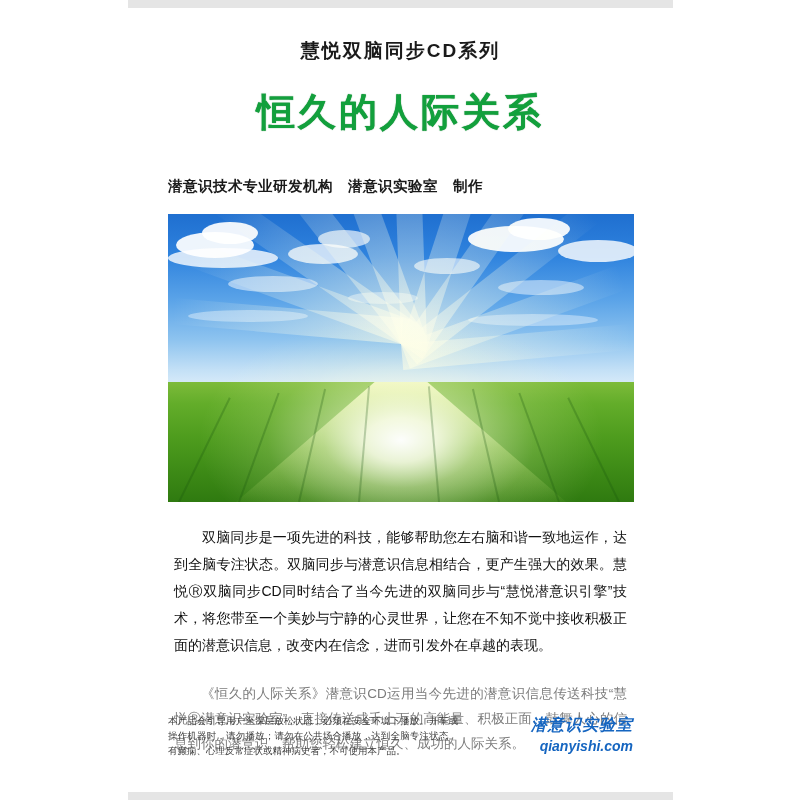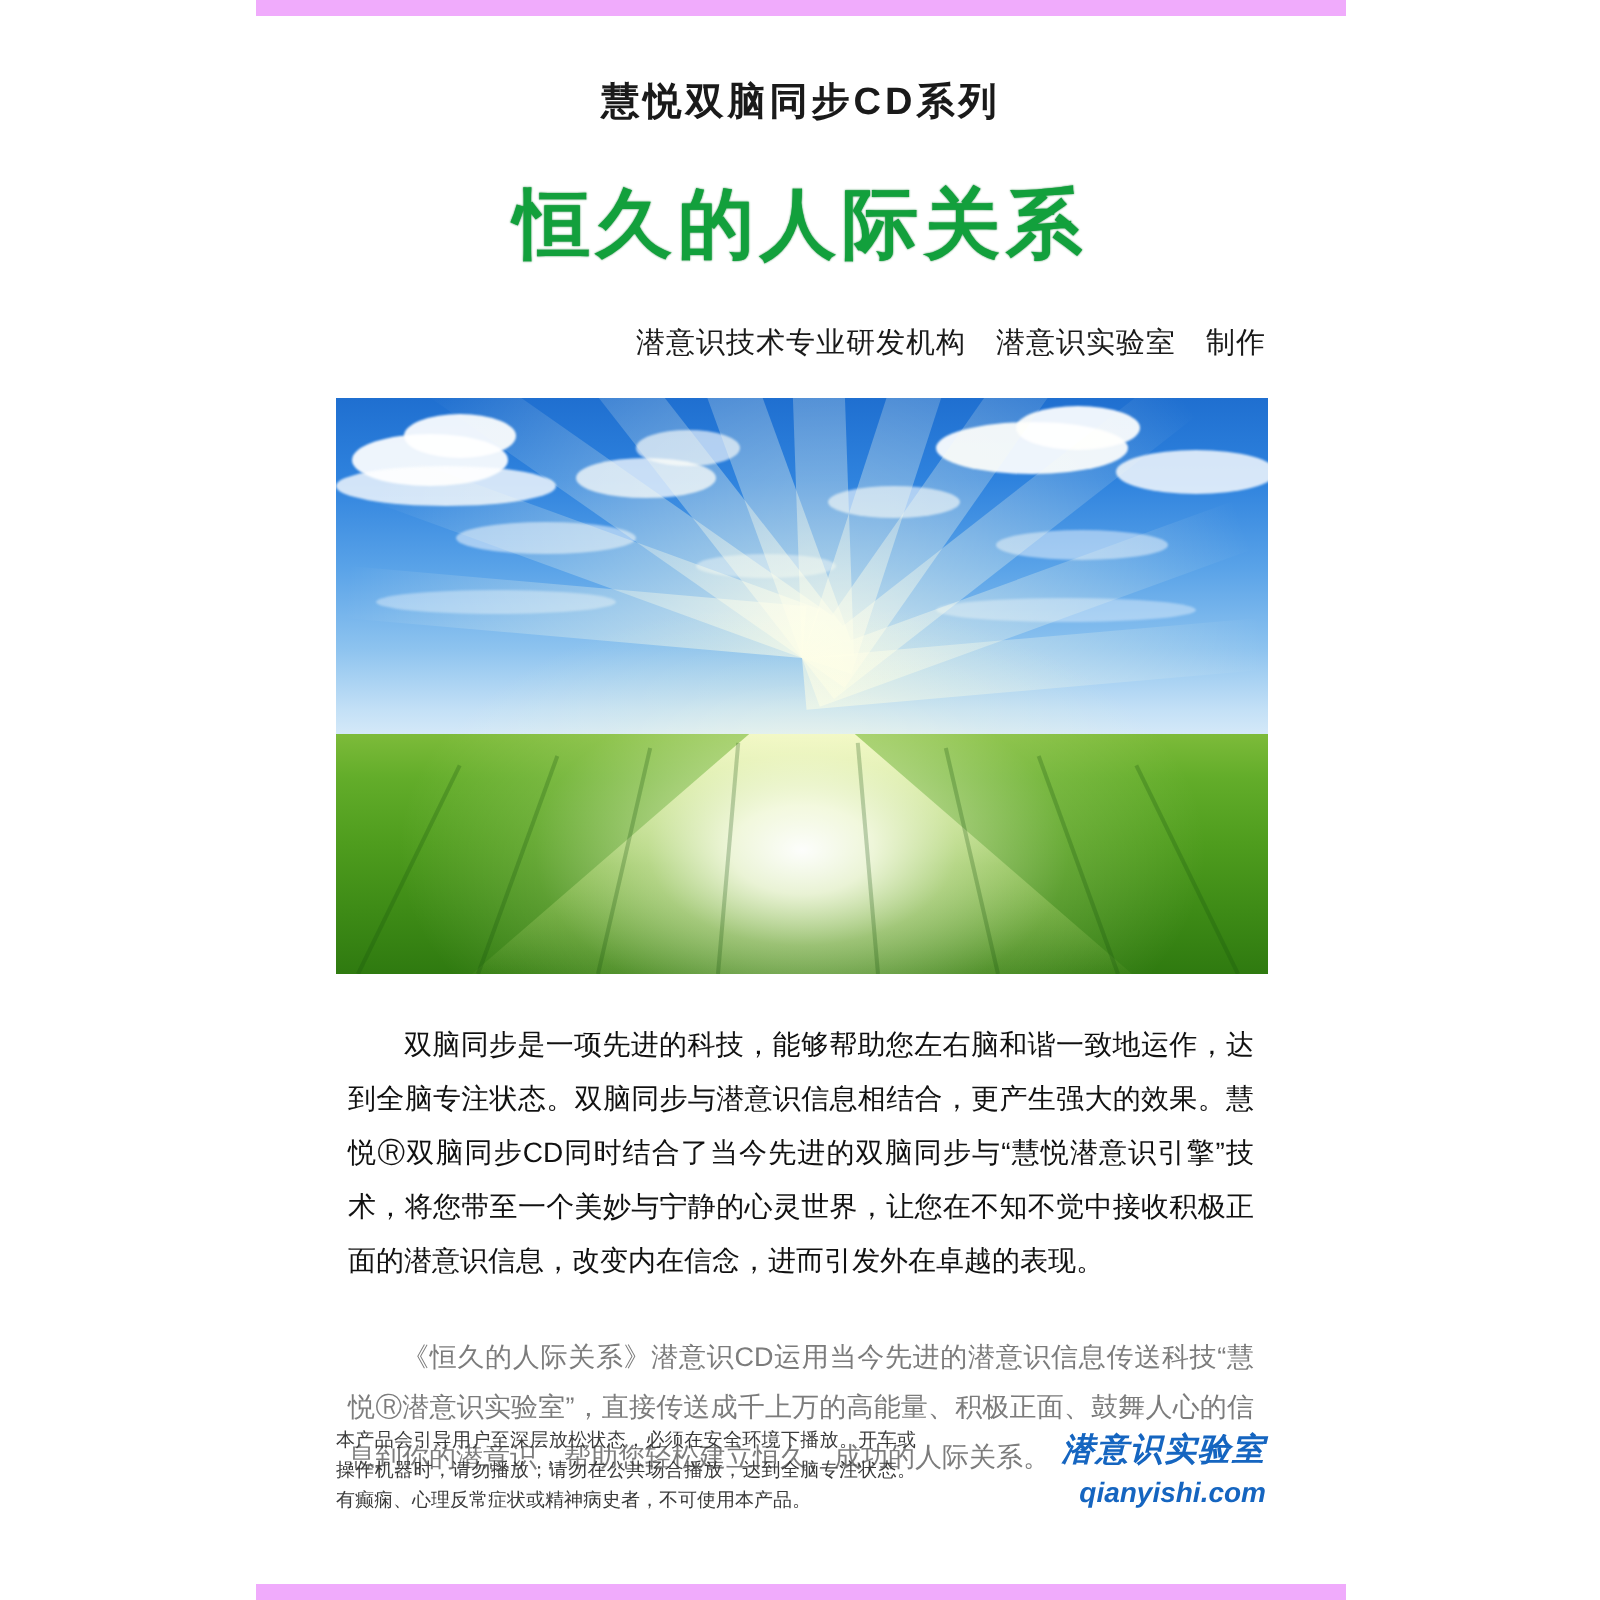--- a/index.html
+++ b/index.html
@@ -7,21 +7,21 @@
     padding: 0;
     width: 800px;
     height: 800px;
     background: #ffffff;
     font-family: "Liberation Sans", sans-serif;
   }
   #poster-wrap {
     position: relative;
     width: 800px;
     height: 800px;
-    background: #f0abfc;
+    background: #e5e5e5;
     overflow: hidden;
   }
   
   .page {
     position: absolute;
     left: 128px;
     top: 8px;
     width: 545px;
     height: 784px;
     background: #ffffff;
@@ -49,25 +49,25 @@
   .main-title {
     text-align: center;
     font-size: 38px;
     font-weight: bold;
     color: #12a03c;
     letter-spacing: 3px;
     margin-top: 23px;
     text-shadow: 0 0 1px #0d7a2d;
   }
   .producer-line {
-    text-align: right;
+    text-align: left;
     font-size: 14.5px;
-    font-weight: normal;
+    font-weight: bold;
     color: #1a1a1a;
-    margin-top: 24px;
+    margin-top: 39px;
     letter-spacing: 0.5px;
   }
 
   
   .photo {
     position: relative;
     width: 466px;
     height: 288px;
     margin: 18px auto 0 auto;
     overflow: hidden;

